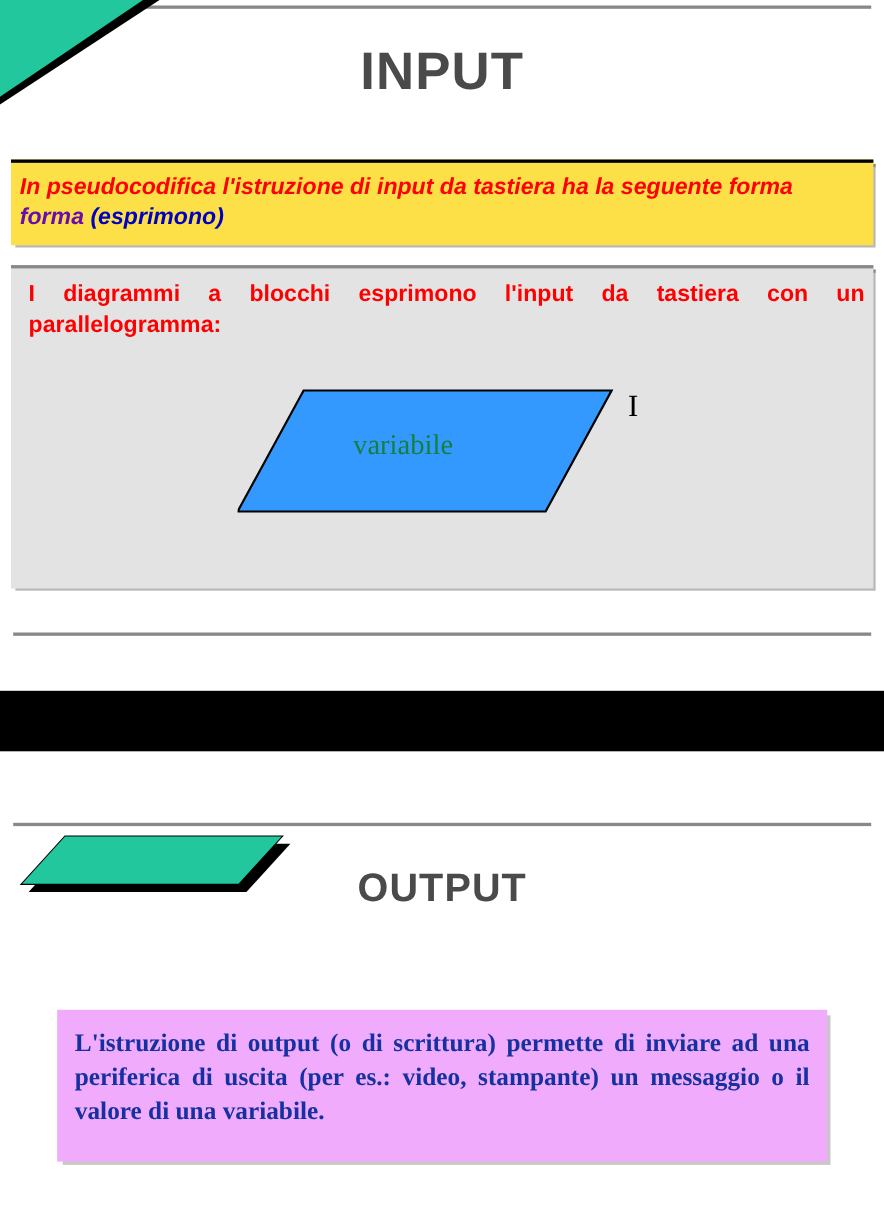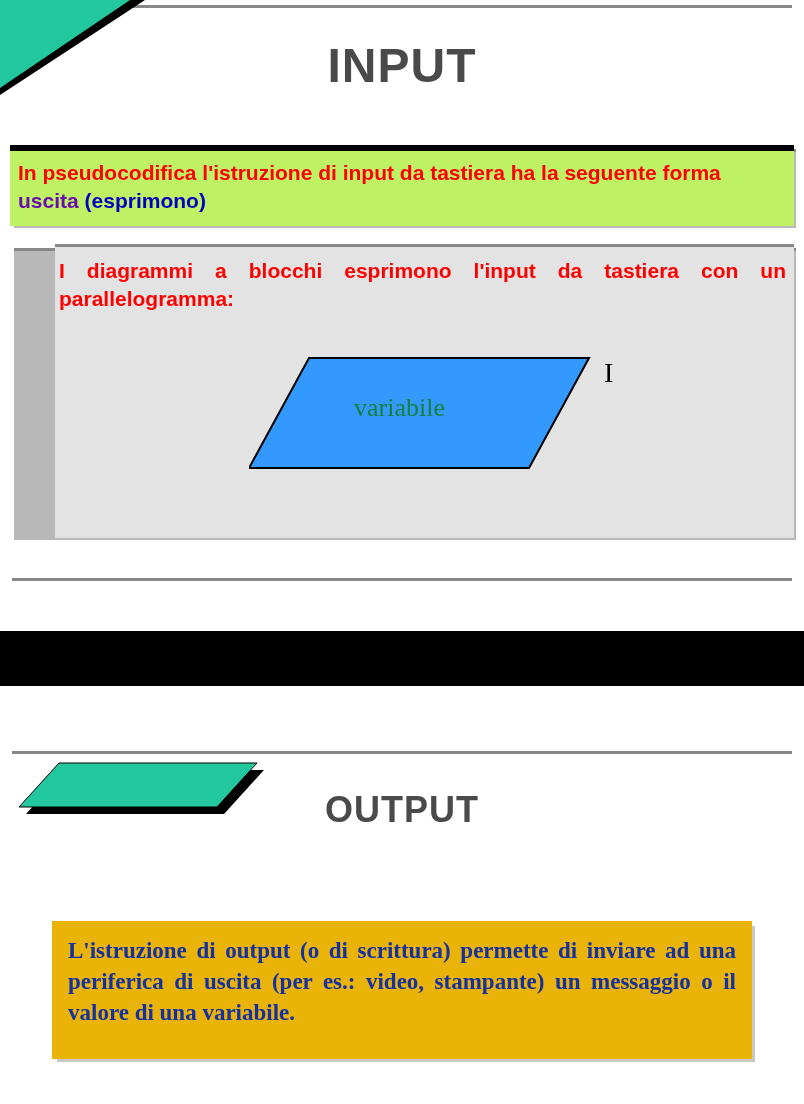--- a/index.html
+++ b/index.html
@@ -54,44 +54,44 @@
     position: absolute;
     top: 4px;
     left: 4px;
     right: -2px;
     bottom: -2px;
     background: #b8b8b8;
     border-top: 3px solid #888;
   }
   .box-front {
     position: relative;
-    background: #bef264;
-    border-top: 6px solid #000000;
+    background: #fde047;
+    border-top: 3px solid #000000;
     padding: 8px 8px 10px 8px;
+    font-style: italic;
   }
   .box1-text {
     font-family: 'Comic Sans MS', cursive, sans-serif;
     font-weight: bold;
     font-size: 21px;
     text-align: justify;
     line-height: 1.35;
   }
   .red { color: #ff0000; }
   .purple { color: #6a0dad; }
   .blue-mono { color: #0000c0; }
   .box2 {
     margin: 18px 10px 0 10px;
     position: relative;
   }
   .box2-front {
     position: relative;
     background: #e3e3e3;
     border-top: 3px solid #888;
-    padding: 10px 8px 40px 4px;
-    margin-left: 45px;
+    padding: 10px 8px 40px 16px;
   }
   .diagram-wrap {
     position: relative;
     height: 160px;
     margin-top: 25px;
   }
   .diagram-label {
     font-family: 'Times New Roman', serif;
     font-size: 28px;
     color: #000;
@@ -145,21 +145,21 @@
   .box3-shadow {
     position: absolute;
     top: 5px;
     left: 5px;
     right: -3px;
     bottom: -3px;
     background: #c8c8c8;
   }
   .box3-front {
     position: relative;
-    background: #eab308;
+    background: #f0abfc;
     padding: 14px 16px 30px 16px;
   }
   .box3-text {
     font-family: 'Times New Roman', serif;
     font-weight: bold;
     font-size: 23px;
     color: #1530a0;
     text-align: justify;
     line-height: 1.35;
   }
@@ -172,21 +172,21 @@
   <div class="corner-black"></div>
   <div class="corner-teal"></div>
 </div>
 <div class="title">INPUT</div>
 
 <div class="box">
   <div class="box-shadow"></div>
   <div class="box-front">
     <div class="box1-text">
       <span class="red">In pseudocodifica l'istruzione di input da tastiera ha la seguente forma</span><br>
-      <span class="purple">uscita</span><span class="blue-mono"> (esprimono)</span>
+      <span class="purple">forma</span><span class="blue-mono"> (esprimono)</span>
     </div>
   </div>
 </div>
 
 <div class="box2">
   <div class="box-shadow"></div>
   <div class="box2-front">
     <div class="box1-text">
       <span class="red">I diagrammi a blocchi esprimono l'input da tastiera con un parallelogramma:</span>
     </div>

